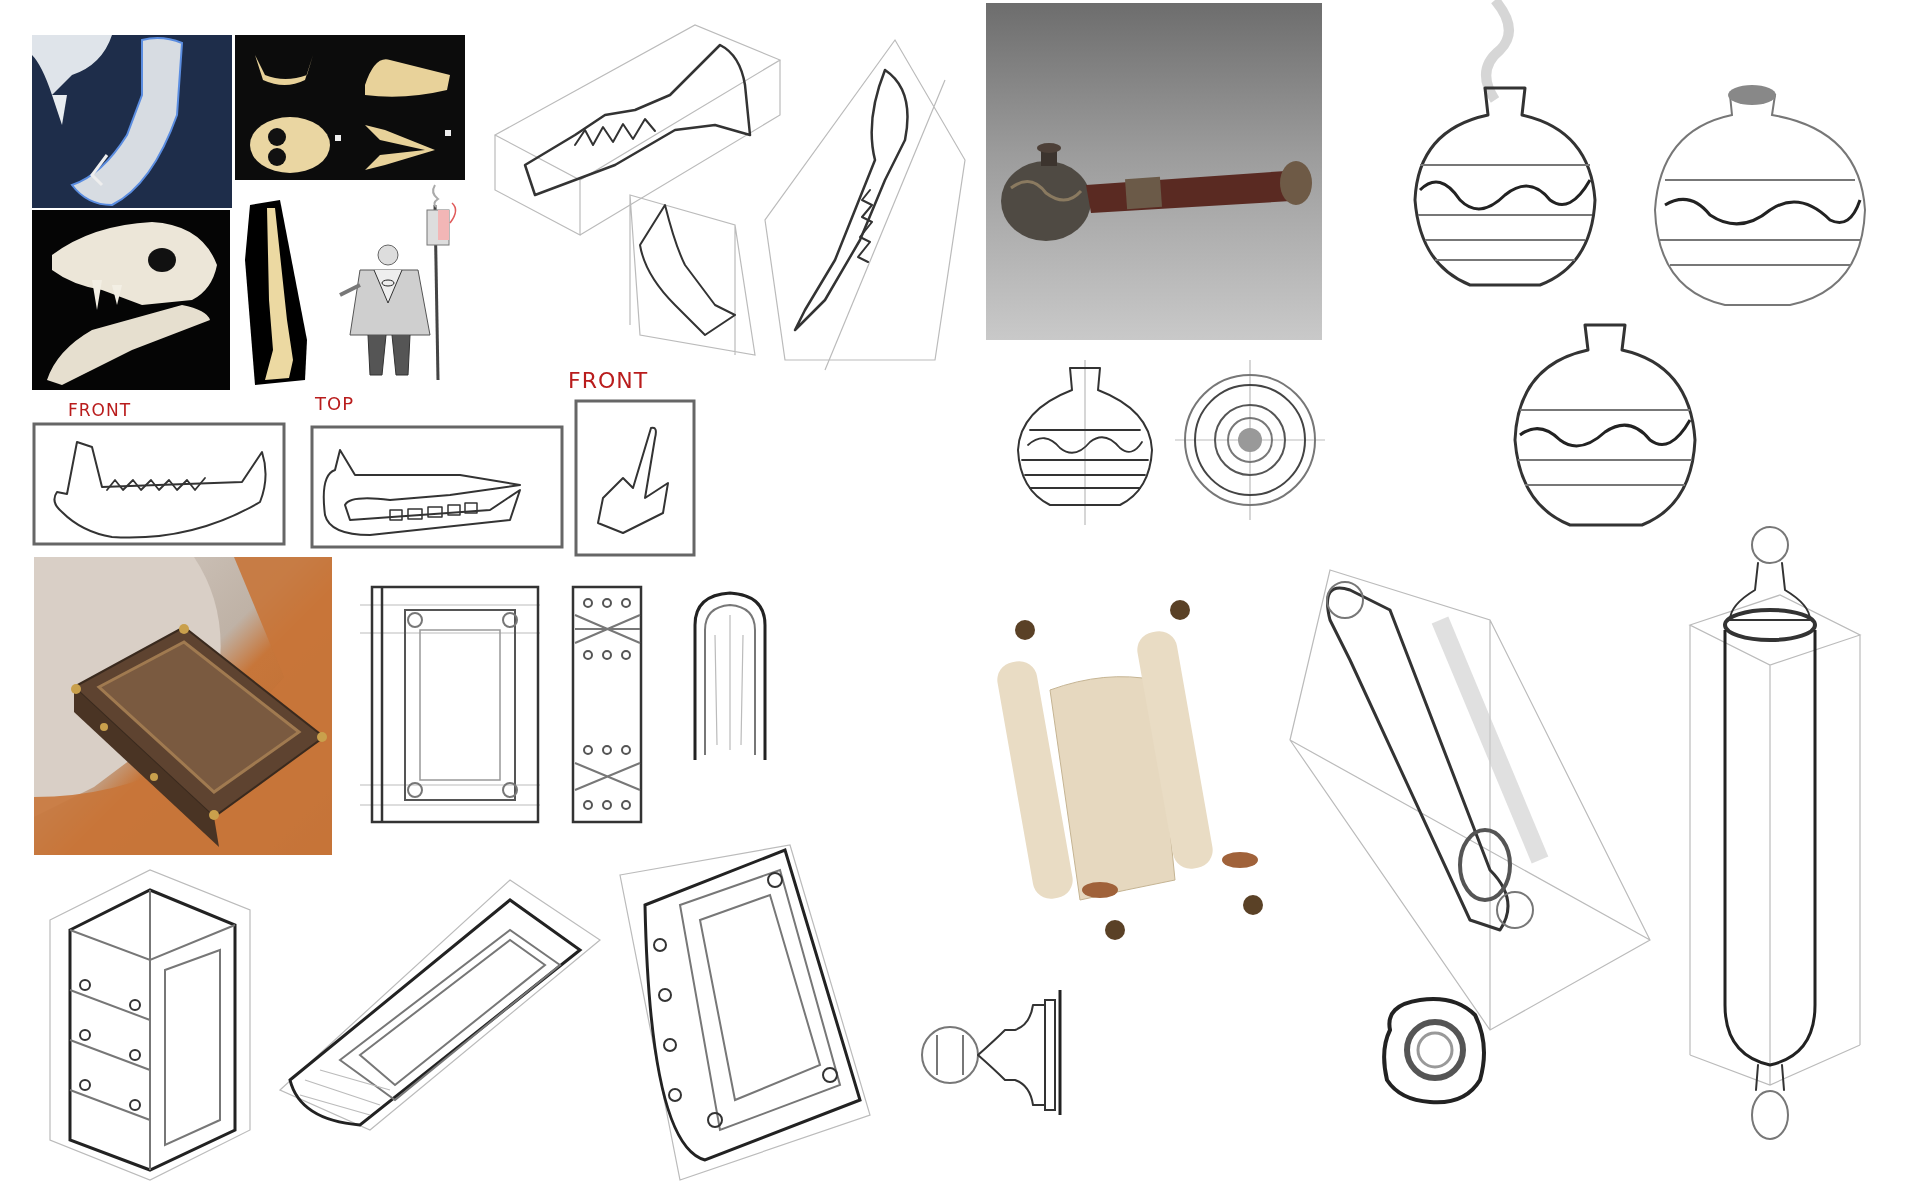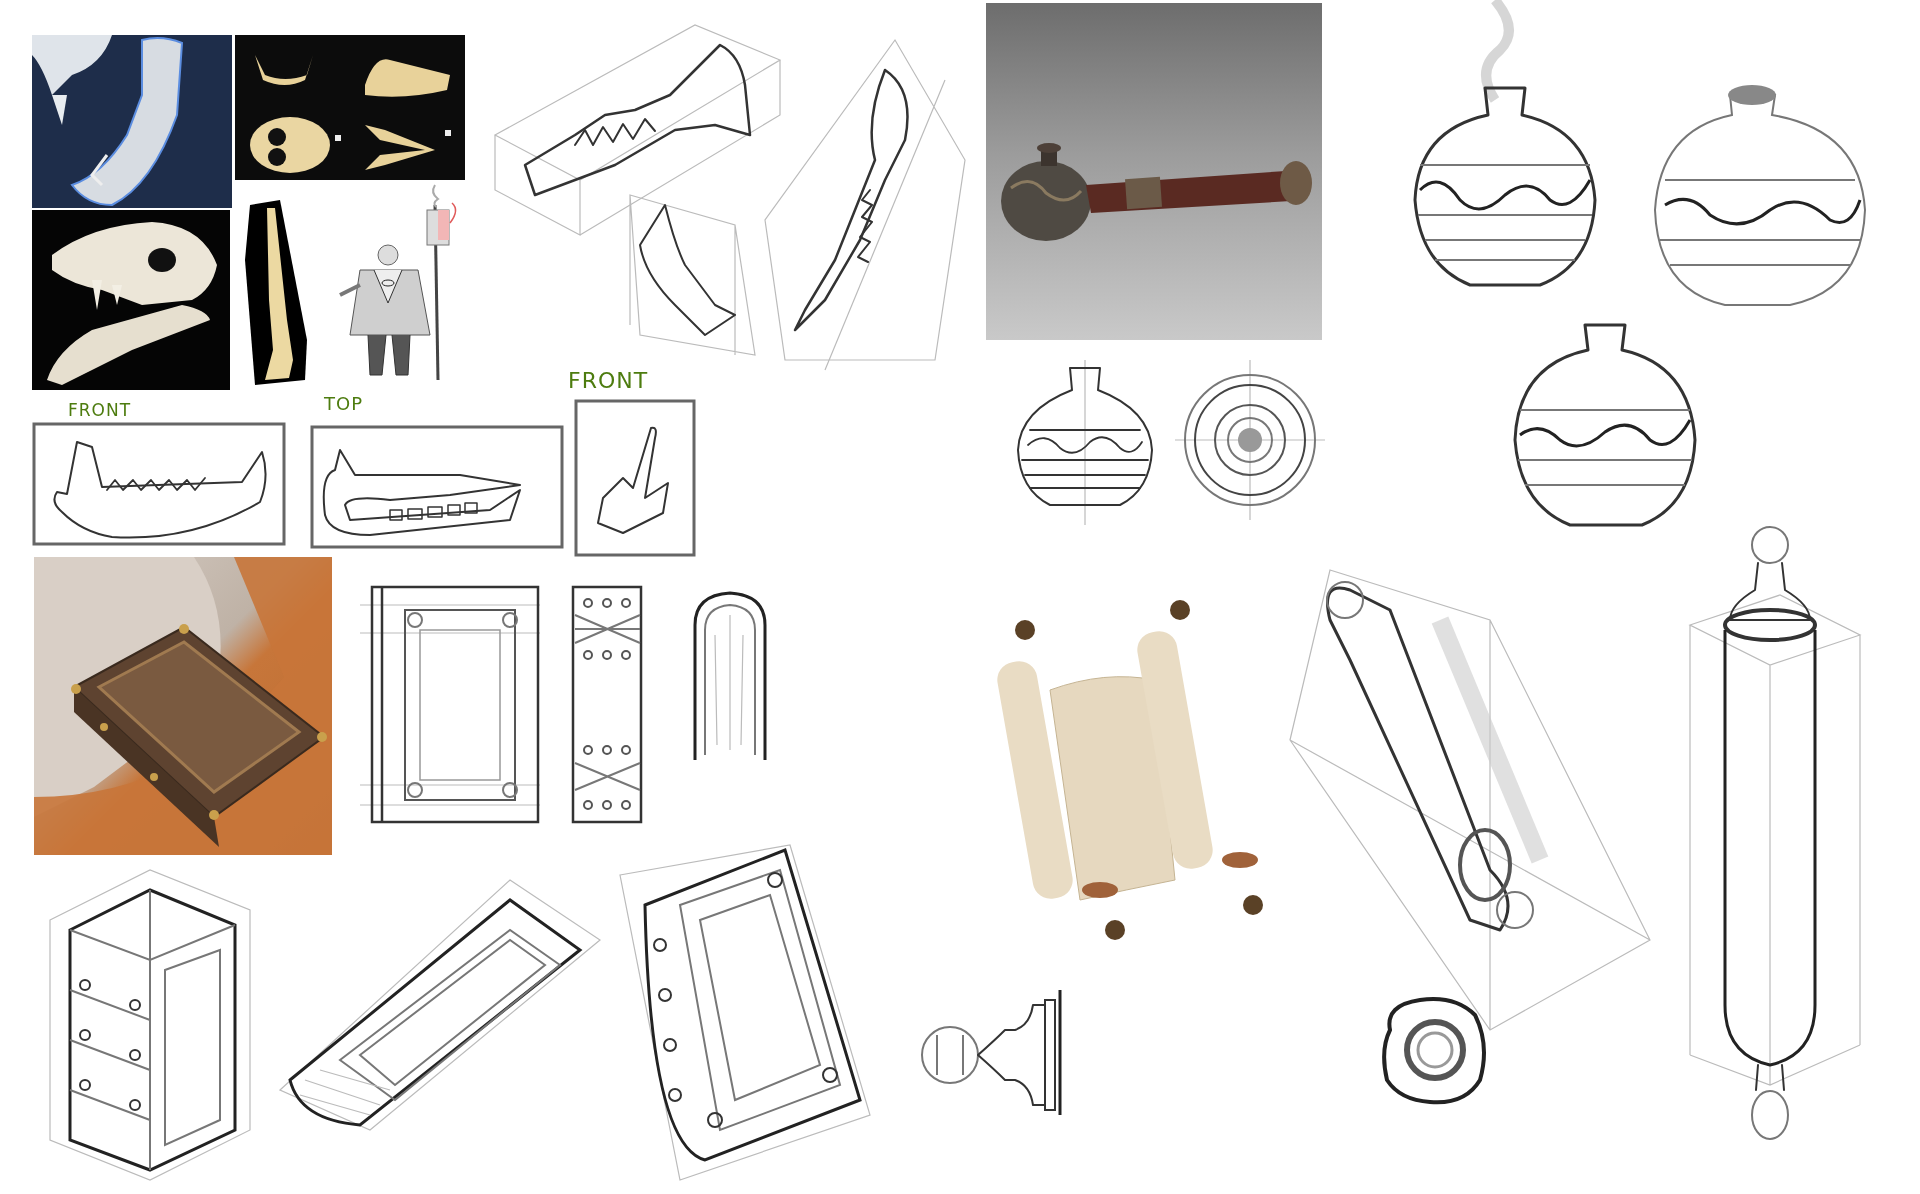--- a/index.html
+++ b/index.html
@@ -1,20 +1,20 @@
 <!DOCTYPE html>
 <html><head>
 <meta charset="utf-8">
 <style>
   html,body{margin:0;padding:0;background:#ffffff;}
   body{width:1920px;height:1194px;position:relative;overflow:hidden;font-family:"DejaVu Sans",sans-serif;}
   .abs{position:absolute;}
   .photo{position:absolute;overflow:hidden;}
   svg{position:absolute;overflow:visible;}
-  .lbl{position:absolute;font-family:"DejaVu Sans",sans-serif;color:#4d7c0f;letter-spacing:1px;}
+  .lbl{position:absolute;font-family:"DejaVu Sans",sans-serif;color:#b91c1c;letter-spacing:1px;}
   .sk{fill:none;stroke:#333;stroke-linecap:round;stroke-linejoin:round;}
   .lt{fill:none;stroke:#bbb;stroke-width:1.2;}
   .md{fill:none;stroke:#777;stroke-width:2;}
   .dk{fill:none;stroke:#222;stroke-width:3;}
 </style>
 </head>
 <body>
 
 <div class="photo" style="left:32px;top:35px;width:200px;height:173px;background:#1e2d4a;">
   <svg width="200" height="173">
@@ -81,21 +81,21 @@
   <path class="sk" stroke-width="2" d="M40 20 Q50 60 60 80 L90 120 L110 130 L80 150 L50 120 Q20 90 15 60Z"></path>
 </svg>
 
 <svg style="left:765px;top:40px;" width="200" height="330">
   <path class="lt" d="M20 320 L0 180 L130 0 L200 120 L170 320Z M60 330 L180 40"></path>
   <path class="sk" stroke-width="2.5" d="M120 30 Q150 50 140 100 L120 140 L95 200 L60 260 L30 290 L40 270 L70 220 L90 170 L110 120 Q100 80 120 30Z"></path>
   <path class="sk" stroke-width="2" d="M105 150 l-8 10 l10 5 l-10 12 l10 5 l-12 15 l10 5 l-12 15 l10 5"></path>
 </svg>
 
 <div class="lbl" style="left:68px;top:400px;font-size:17px;">FRONT</div>
-<div class="lbl" style="left:324px;top:393px;font-size:18px;">TOP</div>
+<div class="lbl" style="left:315px;top:393px;font-size:18px;">TOP</div>
 <div class="lbl" style="left:568px;top:368px;font-size:22px;">FRONT</div>
 
 <svg style="left:32px;top:422px;" width="255" height="125">
   <rect x="2" y="2" width="250" height="120" fill="none" stroke="#666" stroke-width="3"></rect>
   <path class="sk" stroke-width="2" d="M30 90 Q18 80 25 70 L35 72 L45 20 L60 25 L70 65 L210 60 L230 30 Q238 55 228 80 Q160 120 80 115 Q50 110 30 90Z"></path>
   <path class="sk" stroke-width="1.8" d="M75 68 l8 -10 l8 10 l10 -10 l8 10 l10 -10 l8 10 l10 -10 l8 10 l10 -10 l8 10 l10 -12"></path>
 </svg>
 
 <svg style="left:310px;top:425px;" width="255" height="125">
   <rect x="2" y="2" width="250" height="120" fill="none" stroke="#666" stroke-width="3"></rect>

